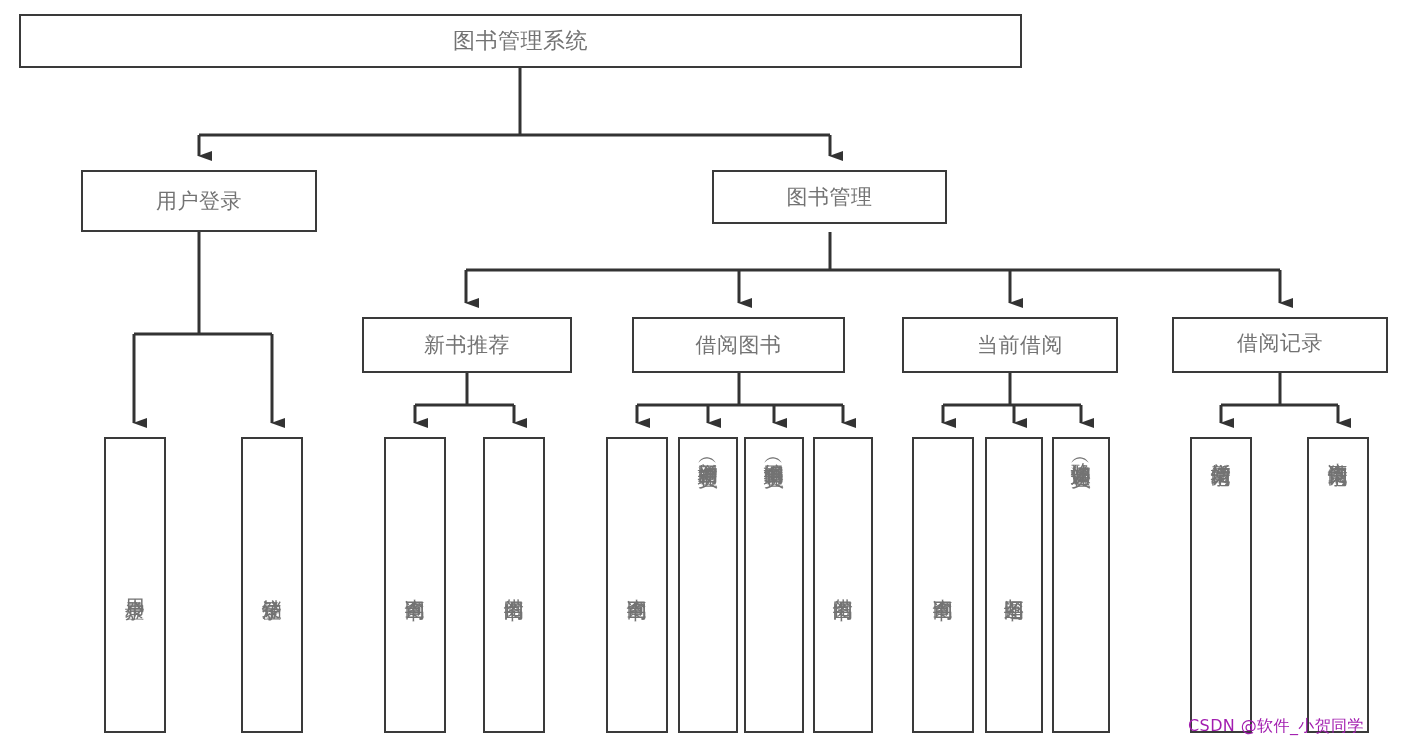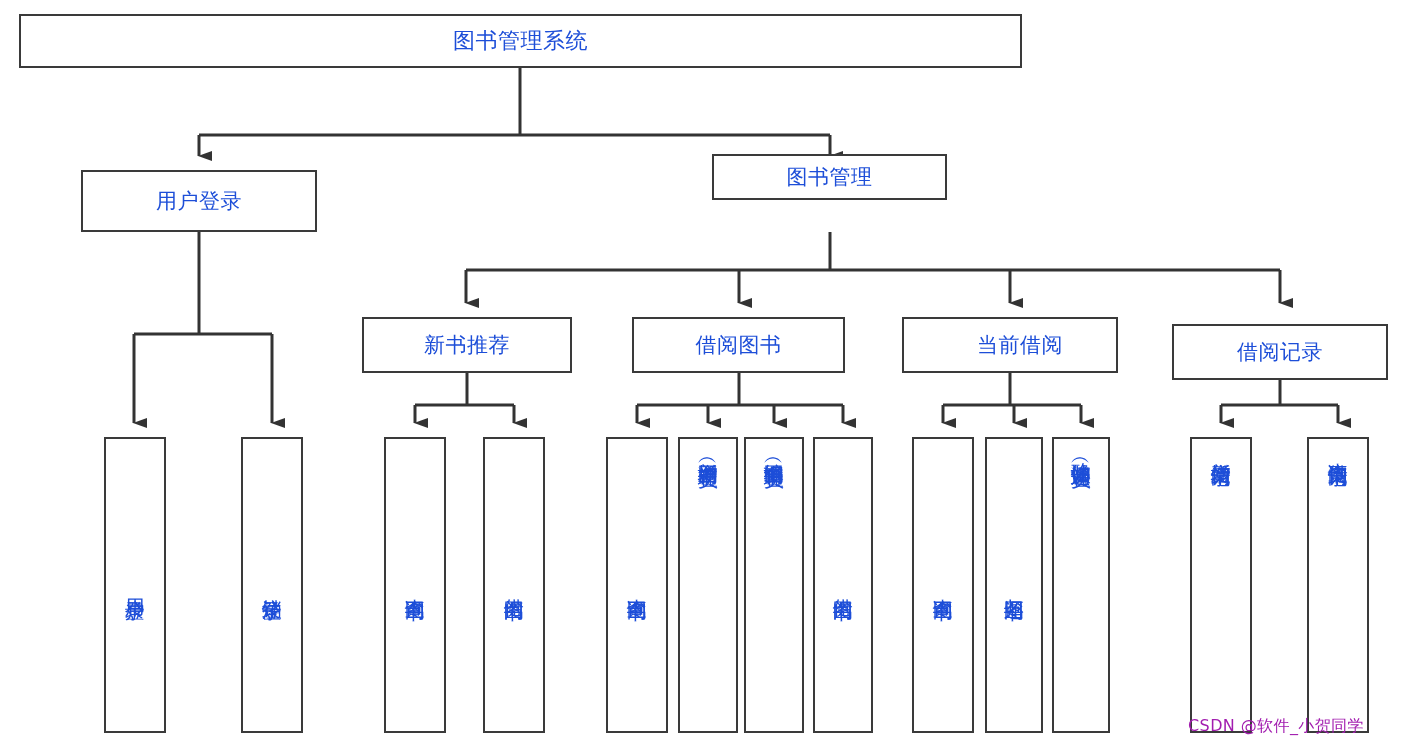--- a/index.html
+++ b/index.html
@@ -33,21 +33,21 @@
     background: #ffffff;
     border: 2px solid #3a3a3a;
     display: flex;
     align-items: center;
     justify-content: center;
     z-index: 2;
   }
   .node .node-label {
     font-size: 21px;
     line-height: 1.18;
-    color: #1d4ed8;
+    color: #737373;
     letter-spacing: 0.5px;
     text-align: center;
     white-space: nowrap;
   }
   .node.vertical .node-label {
     writing-mode: vertical-rl;
     text-orientation: upright;
     font-size: 20px;
     line-height: 1.12;
     letter-spacing: 1px;
@@ -130,34 +130,34 @@
     </g>
   </svg>
 
   <div class="node root" style="left:19px; top:14px; width:1003px; height:54px;">
     <span class="node-label">图书管理系统</span>
   </div>
 
   <div class="node" style="left:81px; top:170px; width:236px; height:62px;">
     <span class="node-label">用户登录</span>
   </div>
-  <div class="node" style="left:712px; top:154px; width:235px; height:46px;">
+  <div class="node" style="left:712px; top:170px; width:235px; height:54px;">
     <span class="node-label">图书管理</span>
   </div>
 
   <div class="node" style="left:362px; top:317px; width:210px; height:56px;">
     <span class="node-label">新书推荐</span>
   </div>
   <div class="node" style="left:632px; top:317px; width:213px; height:56px;">
     <span class="node-label">借阅图书</span>
   </div>
   <div class="node" style="left:902px; top:317px; width:216px; height:56px;padding-left:20px;">
     <span class="node-label">当前借阅</span>
   </div>
-  <div class="node" style="left:1172px; top:324px; width:216px; height:56px;">
+  <div class="node" style="left:1172px; top:317px; width:216px; height:56px;font-family:Liberation Mono, monospace;">
     <span class="node-label">借阅记录</span>
   </div>
 
   <div class="node vertical short" style="left:104px; top:437px; width:62px; height:296px;">
     <span class="node-label">用户登录</span>
   </div>
   <div class="node vertical short" style="left:241px; top:437px; width:62px; height:296px;">
     <span class="node-label">注销登录</span>
   </div>
   <div class="node vertical short" style="left:384px; top:437px; width:62px; height:296px;">

